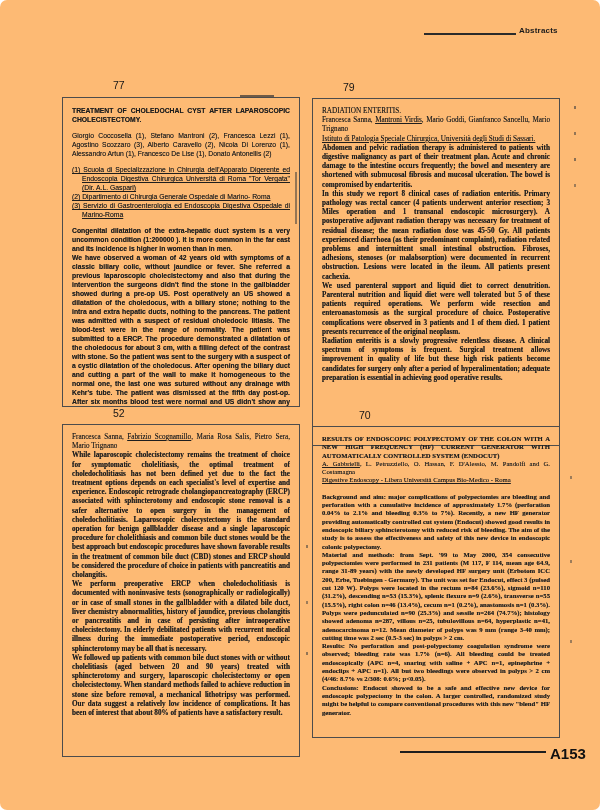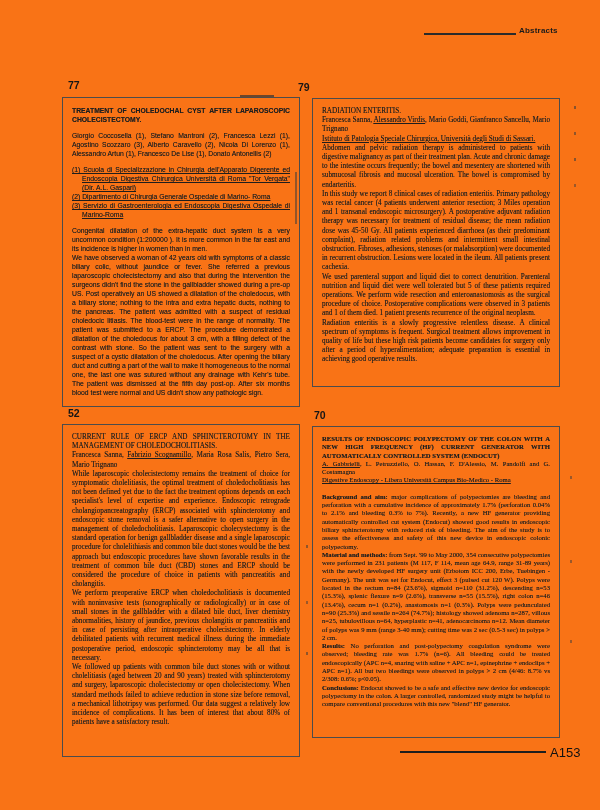--- a/index.html
+++ b/index.html
@@ -1,57 +1,58 @@
 <!DOCTYPE html>
 <html><head>
 <meta charset="utf-8">
 <style>
   html,body{margin:0;padding:0;}
   .page{
     position:relative; width:600px; height:810px;
-    background:#f97316;
+    background:#fdba74;
     font-family:"Liberation Sans", sans-serif;
     color:#1e1e1e;
     overflow:hidden;
+    border-radius:7px;
   }
   .page *{box-sizing:border-box;}
   
   .hdr-rule{position:absolute; left:424px; top:33px; width:92px; height:2px; background:#2b2b2b;}
   .hdr-label{position:absolute; left:519px; top:26px; font-size:8px; font-weight:bold; letter-spacing:.2px; color:#1b1b1b;}
   .ftr-rule{position:absolute; left:400px; top:751px; width:146px; height:2px; background:#1e1e1e;}
-  .ftr-label{position:absolute; left:550px; top:745px; font-size:13px; font-weight:normal; color:#111;}
+  .ftr-label{position:absolute; left:550px; top:745px; font-size:15px; font-weight:bold; color:#111;}
   
-  .abs-num{position:absolute; font-size:10.5px; font-weight:bold; color:#161616;}
+  .abs-num{position:absolute; font-size:10.5px; font-weight:normal; color:#161616;margin-left:45px;}
   #num77{left:68px; top:79px;}
   #num78{left:68px; top:407px;}
   #num79{left:298px; top:81px;}
   #num80{left:314px; top:409px;}
   
   .box{
     position:absolute; border:1px solid #4c4c4c; padding:8px 9px;
     overflow:hidden; text-align:justify;
     text-shadow:0 0 .5px rgba(45,45,45,.65);
   }
   #box77{left:62px; top:97px;  width:238px; height:310px; font-size:6.8px; line-height:9px;}
   #box78{left:62px; top:424px; width:238px; height:333px;}
-  #box79{left:312px; top:98px; width:248px; height:289px;}
+  #box79{left:312px; top:98px; width:248px; height:348px;}
   #box80{left:312px; top:426px; width:248px; height:312px;}
   .serif{font-family:"Liberation Serif", serif; font-size:7.2px; line-height:9.2px;}
   #box80.serif{font-size:6.7px; line-height:8.3px;}
   .title{font-weight:bold; text-transform:uppercase; margin:0 0 7px 0;}
   .serif .title{font-weight:normal; margin:0;}
   #box80 .title{font-weight:bold;}
   .authors{margin:0 0 7px 0;}
   .serif .authors{margin:0;}
   .authors .u{text-decoration:underline;}
   .affils{margin:0 0 7px 0;}
   .serif .affils{margin:0;}
   .affil{padding-left:10px; text-indent:-10px;text-decoration:underline;}
   .serif .affil{padding-left:0; text-indent:0;}
-  .body p{margin:0;}
+  .body p{margin:0;font-weight:bold;}
   #box80 .gap{height:8px;}
   #box80 .body p{margin:0;}
   
   .speck{position:absolute; background:#3d3d3d;}
   .s1{left:295px; top:172px; width:1.5px; height:52px; opacity:.55;}
   .s2{left:574px; top:106px; width:2px; height:3px; opacity:.6;}
   .s3{left:574px; top:132px; width:2px; height:3px; opacity:.55;}
   .s4{left:574px; top:158px; width:2px; height:3px; opacity:.6;}
   .s5{left:574px; top:184px; width:2px; height:3px; opacity:.5;}
   .s6{left:306px; top:545px; width:2px; height:3px; opacity:.55;}
@@ -81,33 +82,32 @@
       <div class="affil">(3) Servizio di Gastroenterologia ed Endoscopia Digestiva Ospedale di Marino-Roma</div>
     </div>
     <div class="body">
       <p>Congenital dilatation of the extra-hepatic duct system is a very uncommon condition (1:200000 ). It is more common in the far east and its incidence is higher in women than in men.</p>
       <p>We have observed a woman of 42 years old with symptoms of a classic biliary colic, without jaundice or fever. She referred a previous laparoscopic cholecistectomy and also that during the intervention the surgeons didn't find the stone in the gallbladder showed during a pre-op US. Post operatively an US showed a dilatation of the choledocus, with a biliary stone; nothing to the intra and extra hepatic ducts, nothing to the pancreas. The patient was admitted with a suspect of residual choledocic litiasis. The blood-test were in the range of normality. The patient was submitted to a ERCP. The procedure demonstrated a dilatation of the choledocus for about 3 cm, with a filling defect of the contrast with stone. So the patient was sent to the surgery with a suspect of a cystic dilatation of the choledocus. After opening the biliary duct and cutting a part of the wall to make it homogeneous to the normal one, the last one was sutured without any drainage with Kehr's tube. The patient was dismissed at the fifth day post-op. After six months blood test were normal and US didn't show any pathologic sign.</p>
     </div>
   </section>
 
   <div class="abs-num" id="num78">52</div>
   <section class="box serif" id="box78">
-    <div class="title">CURRENT RULE OF ERCP AND SPHINCTEROTOMY IN THE MANAGEMENT OF CHOLEDOCHOLITIASIS.</div>
     <div class="authors"><span>Francesca Sanna, </span><span class="u">Fabrizio Scognamillo</span><span>, Maria Rosa Salis, Pietro Sera, Mario Trignano</span></div>
     <div class="body">
       <p>While laparoscopic cholecistectomy remains the treatment of choice for symptomatic cholelitiasis, the optimal treatment of choledocholitiasis has not been defined yet due to the fact the treatment options depends on each specialist's level of expertise and experience. Endoscopic retrograde cholangiopancreatography (ERCP) associated with sphincterotomy and endoscopic stone removal is a safer alternative to open surgery in the management of choledocholitiasis. Laparoscopic cholecystectomy is the standard operation for benign gallbladder disease and a single laparoscopic procedure for cholelithiasis and common bile duct stones would be the best approach but endoscopic procedures have shown favorable results in the treatment of common bile duct (CBD) stones and ERCP should be considered the procedure of choice in patients with pancreatitis and cholangitis.</p>
       <p>We perform preoperative ERCP when choledocholitiasis is documented with noninvasive tests (sonographically or radiologically) or in case of small stones in the gallbladder with a dilated bile duct, liver chemistry abnormalities, history of jaundice, previous cholangitis or pancreatitis and in case of persisting after intraoperative cholecistectomy. In elderly debilitated patients with recurrent medical illness during the immediate postoperative period, endoscopic sphincterotomy may be all that is necessary.</p>
       <p>We followed up patients with common bile duct stones with or without cholelitiasis (aged between 20 and 90 years) treated with sphincterotomy and surgery, laparoscopic cholecistectomy or open cholecistectomy. When standard methods failed to achieve reduction in stone size before removal, a mechanical lithotripsy was performed. Our data suggest a relatively low incidence of complications. It has been of interest that about 80% of patients have a satisfactory result.</p>
     </div>
   </section>
 
   <div class="abs-num" id="num79">79</div>
   <section class="box serif" id="box79">
     <div class="title">RADIATION ENTERITIS.</div>
-    <div class="authors"><span>Francesca Sanna, </span><span class="u">Alessandro Virdis</span><span>, Mario Goddi, Gianfranco Sancellu, Mario Trignano</span></div>
+    <div class="authors"><span>Francesca Sanna, </span><span class="u">Mantroni Virdis</span><span>, Mario Goddi, Gianfranco Sancellu, Mario Trignano</span></div>
     <div class="affils">
       <div class="affil">Istituto di Patologia Speciale Chirurgica, Università degli Studi di Sassari.</div>
     </div>
     <div class="body">
       <p>Abdomen and pelvic radiation therapy is administered to patients with digestive malignancy as part of their treatment plan. Acute and chronic damage to the intestine occurs frequently; the bowel and mesentery are shortened with submucosal fibrosis and mucosal ulceration. The bowel is compromised by endarteritis.</p>
       <p>In this study we report 8 clinical cases of radiation enteritis. Primary pathology was rectal cancer (4 patients underwent anterior resection; 3 Miles operation and 1 transanal endoscopic microsurgery). A postoperative adjuvant radiation therapy was necessary for treatment of residual disease; the mean radiation dose was 45-50 Gy. All patients experienced diarrhoea (as their predominant complaint), radiation related problems and intermittent small intestinal obstruction. Fibroses, adhesions, stenoses (or malabsorption) were documented in recurrent obstruction. Lesions were located in the ileum. All patients present cachexia.</p>
       <p>We used parenteral support and liquid diet to correct denutrition. Parenteral nutrition and liquid diet were well tolerated but 5 of these patients required operations. We perform wide resection and enteroanastomosis as the surgical procedure of choice. Postoperative complications were observed in 3 patients and 1 of them died. 1 patient presents recurrence of the original neoplasm.</p>
       <p>Radiation enteritis is a slowly progressive relentless disease. A clinical spectrum of symptoms is frequent. Surgical treatment allows improvement in quality of life but these high risk patients become candidates for surgery only after a period of hyperalimentation; adequate preparation is essential in achieving good operative results.</p>
     </div>
   </section>

